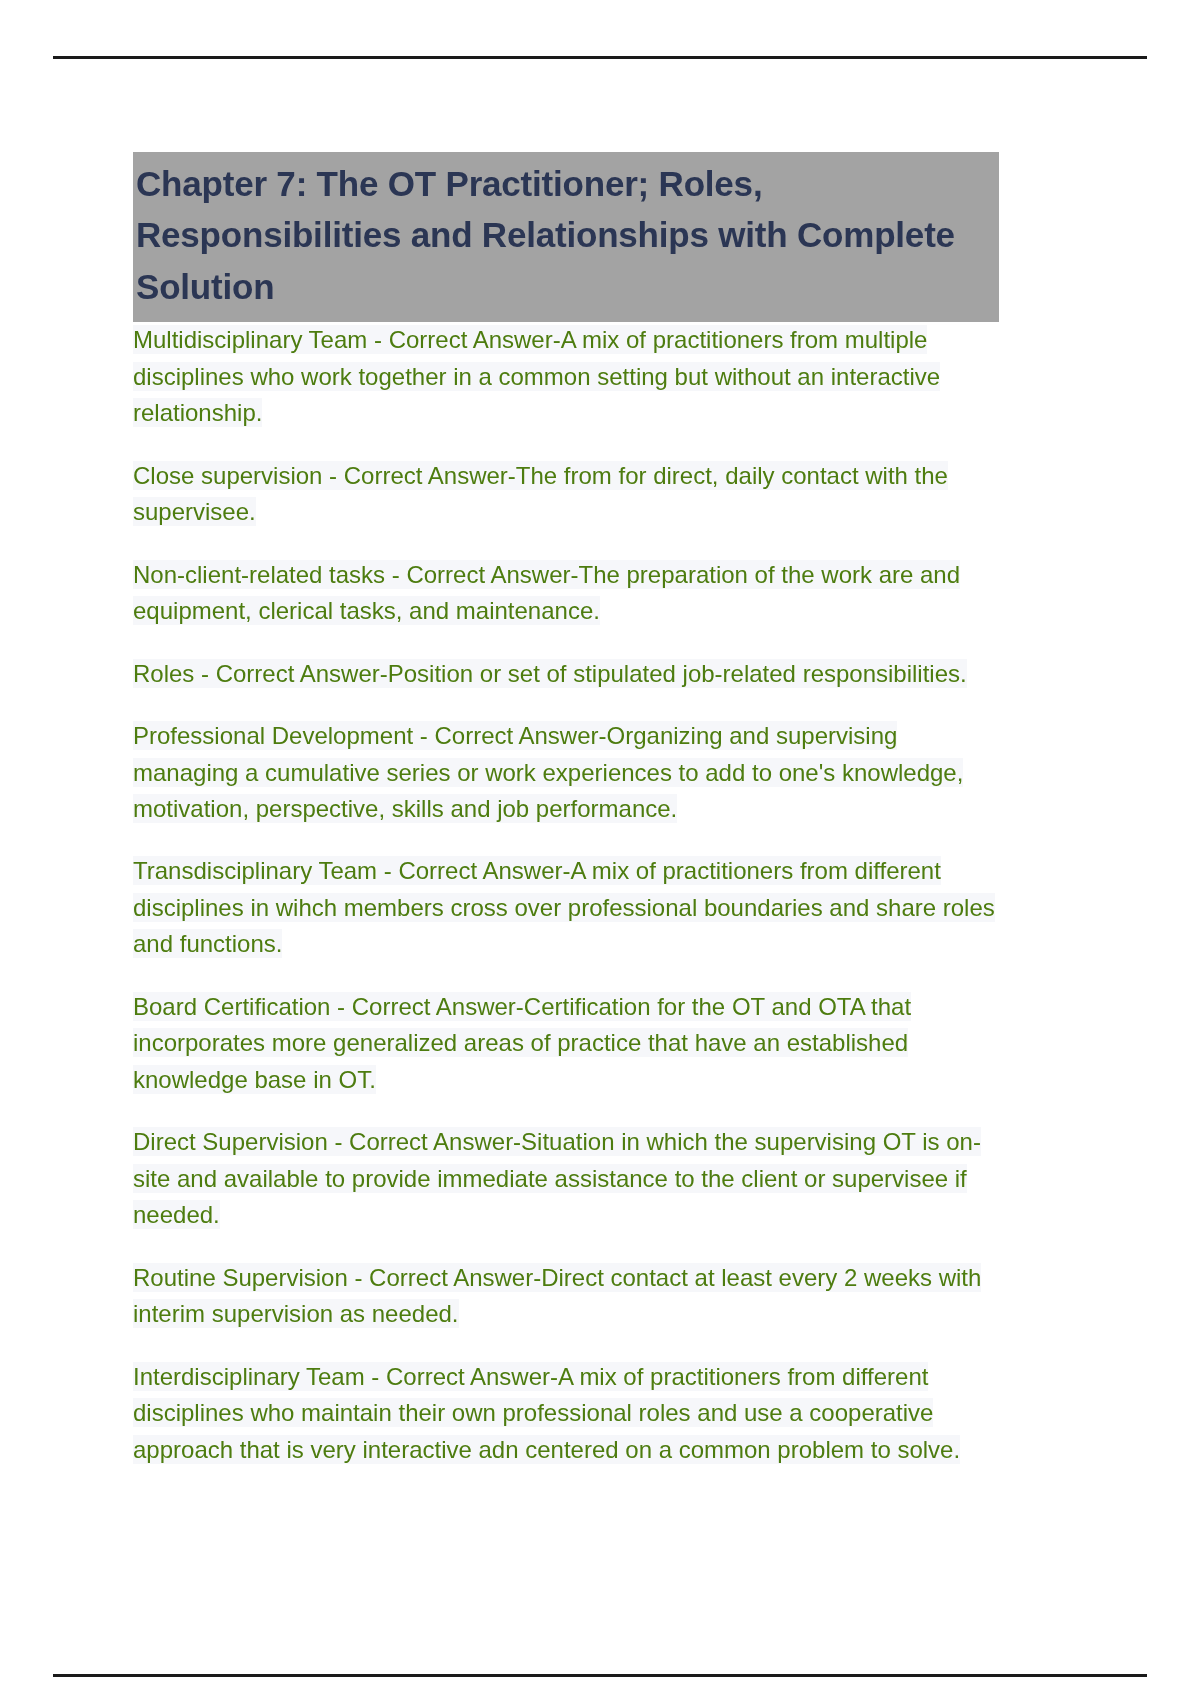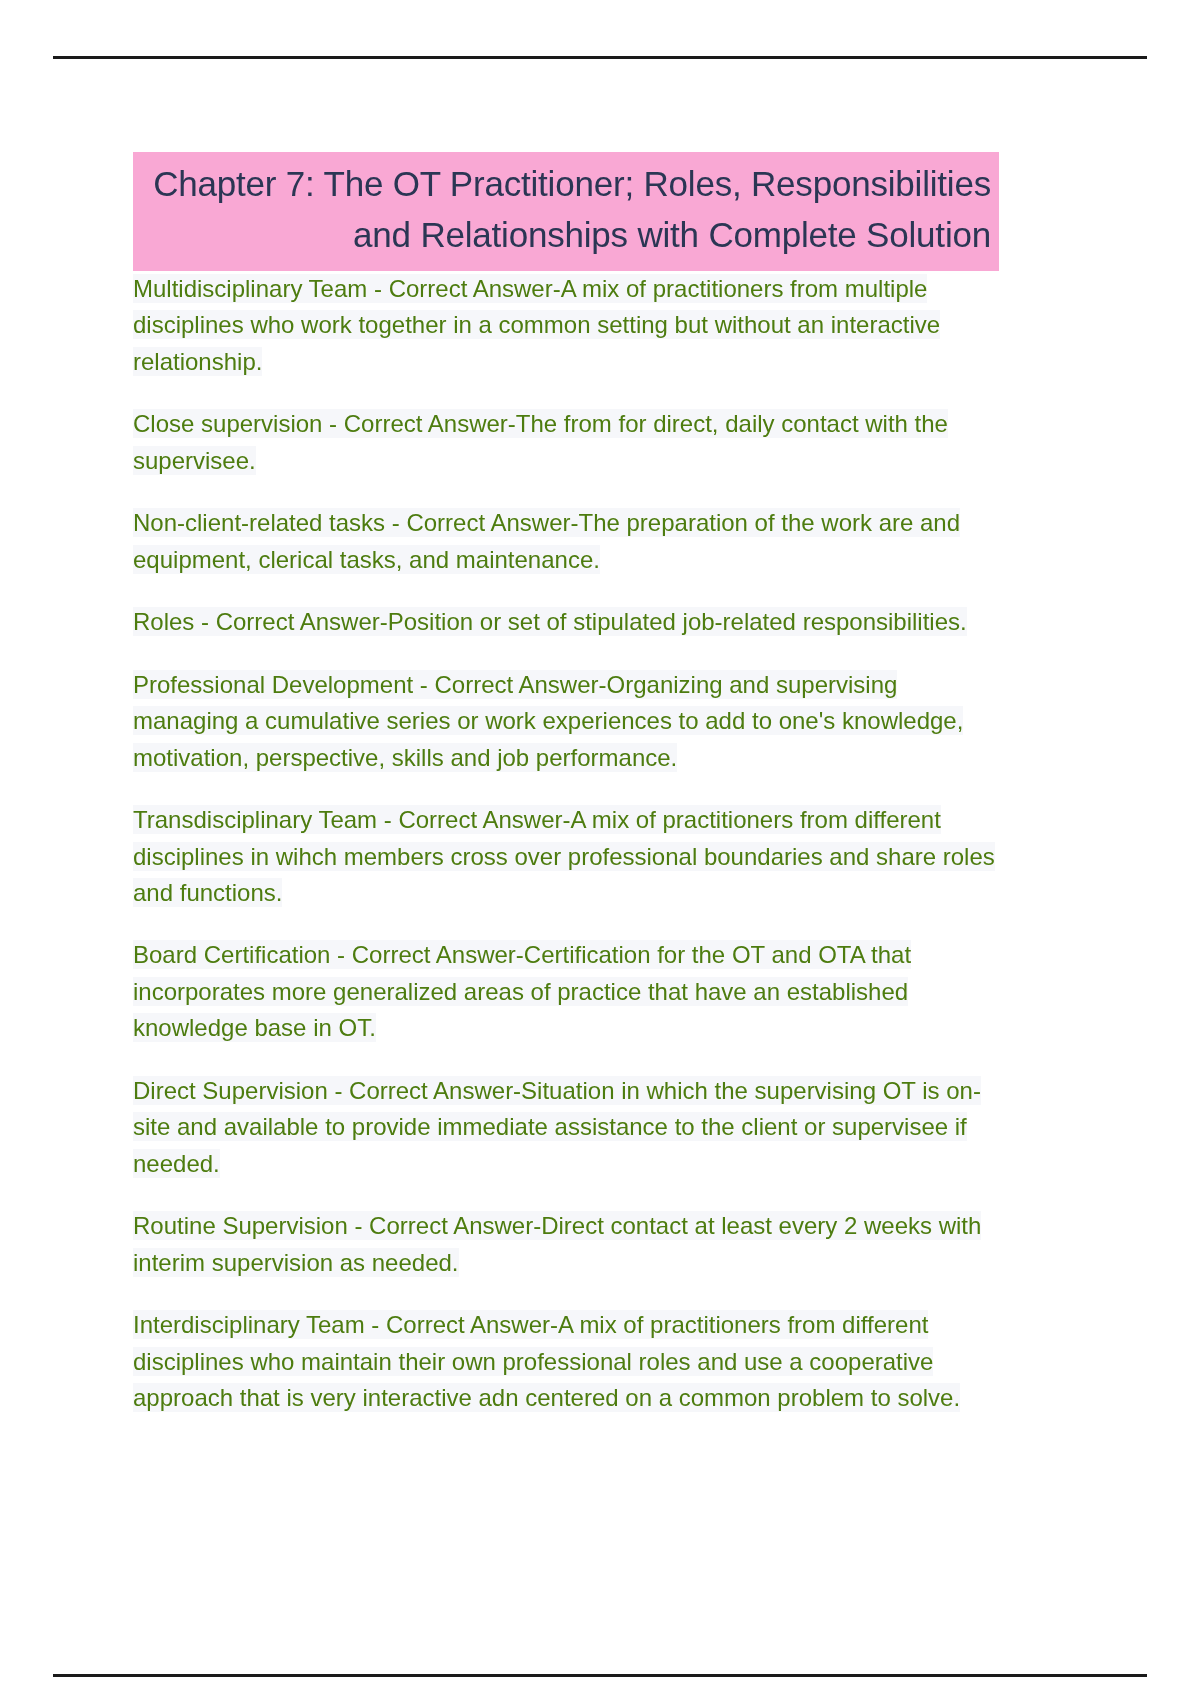--- a/index.html
+++ b/index.html
@@ -36,29 +36,28 @@
   .content {
     position: absolute;
     left: 133px;
     top: 152px;
     width: 872px;
   }
 
   .doc-title {
     margin: 0;
     padding: 6px 8px 10px 3px;
-    background: #f9a8d4;
+    background: #a3a3a3;
     color: #2b3654;
     font-size: 35px;
     line-height: 1.47;
-    font-weight: normal;
+    font-weight: bold;
     letter-spacing: -0.2px;
     width: 866px;
     box-sizing: border-box;
-    text-align: right;
   }
 
   .qa-list {
     margin: 0;
     padding: 0;
     list-style: none;
   }
 
   .qa-item {
     margin: 0 0 26px 0;

